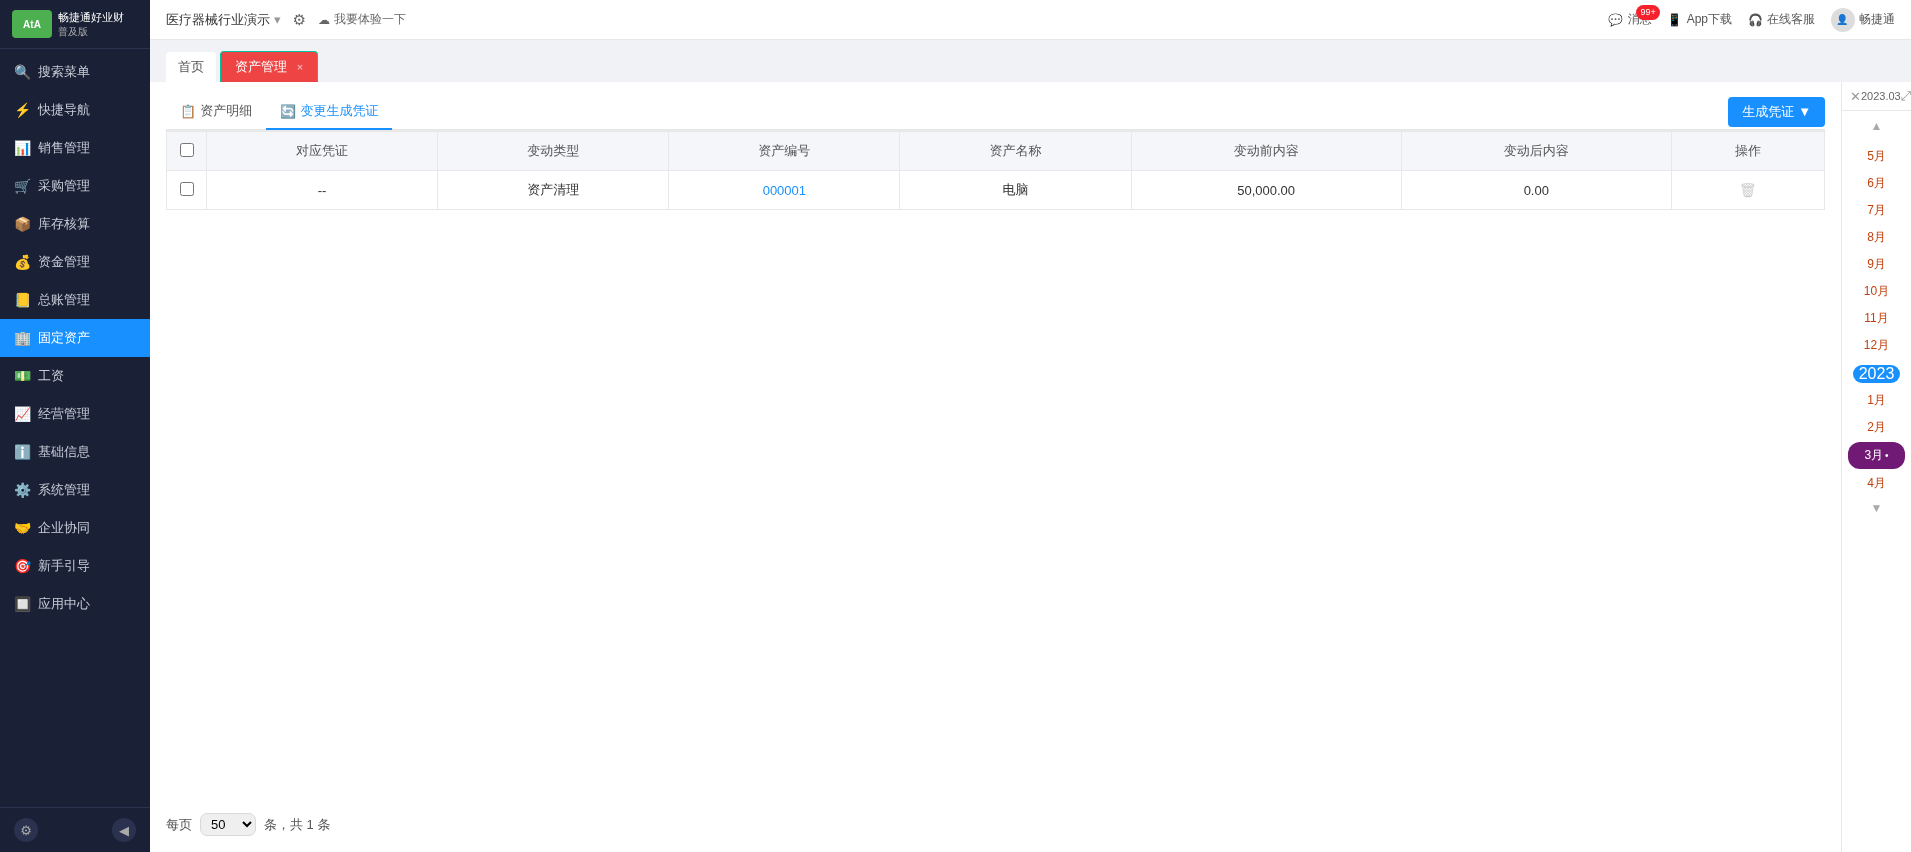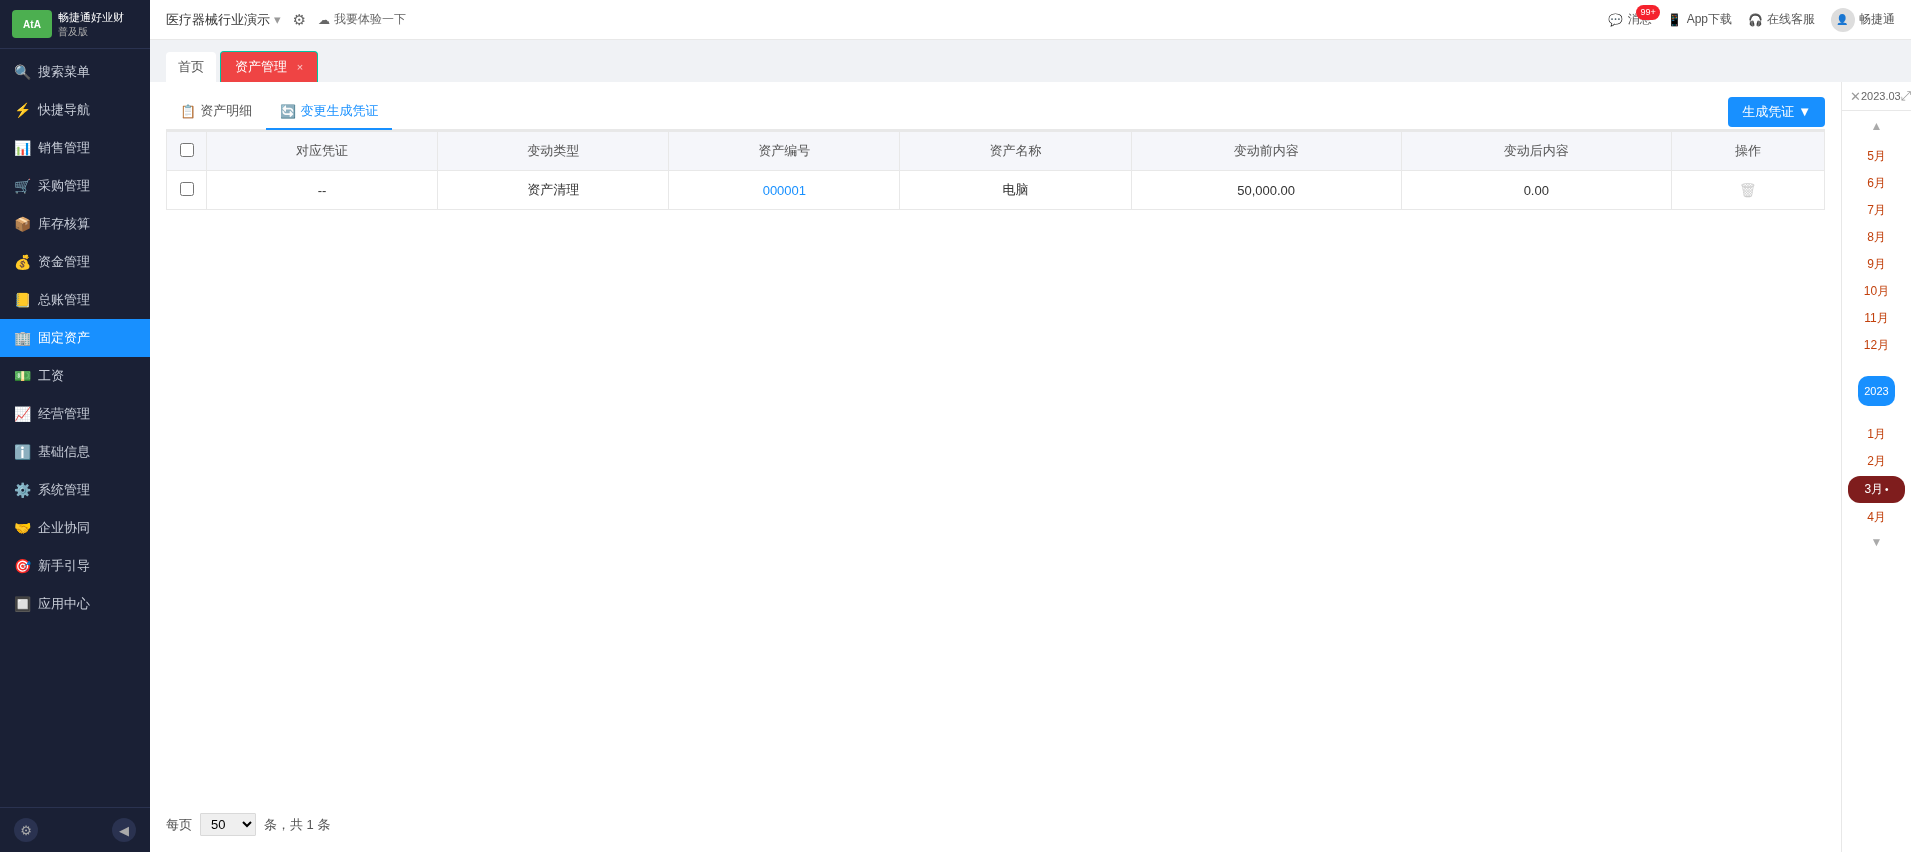--- a/index.html
+++ b/index.html
@@ -285,21 +285,21 @@
       display: flex;
       align-items: center;
       gap: 8px;
       padding: 10px 0 4px 0;
       font-size: 13px;
       color: #555;
     }
     .pagination select {
       padding: 2px 6px;
       border: 1px solid #d9d9d9;
-      border-radius: 1px;
+      border-radius: 7px;
       font-size: 13px;
     }
 
     
     .calendar-panel {
       width: 70px;
       background: #fff;
       border-left: 1px solid #e8e8e8;
       display: flex;
       flex-direction: column;
@@ -336,34 +336,34 @@
     .year-label {
       font-size: 11px;
       color: #aaa;
       padding: 4px 8px 2px;
       text-align: center;
     }
     .year-badge {
       background: #1890ff;
       color: #fff;
       border-radius: 10px;
-      padding: 9px 6px;
-      font-size: 11px;
+      padding: 0 6px;
+      font-size: 16px;
       display: inline-block;
-      margin: 13px auto;
+      margin: 2px auto;
     }
     .month-item {
       padding: 5px 8px;
       text-align: center;
       font-size: 12px;
       color: #c2410c;
       cursor: pointer;
     }
     .month-item.active {
-      background: #7f1d1d;
+      background: #701a75;
       color: #fff;
       border-radius: 12px;
       margin: 1px 6px;
     }
     .month-item.has-dot::after {
       content: '•';
       color: #1890ff;
       font-size: 10px;
       margin-left: 2px;
     }

